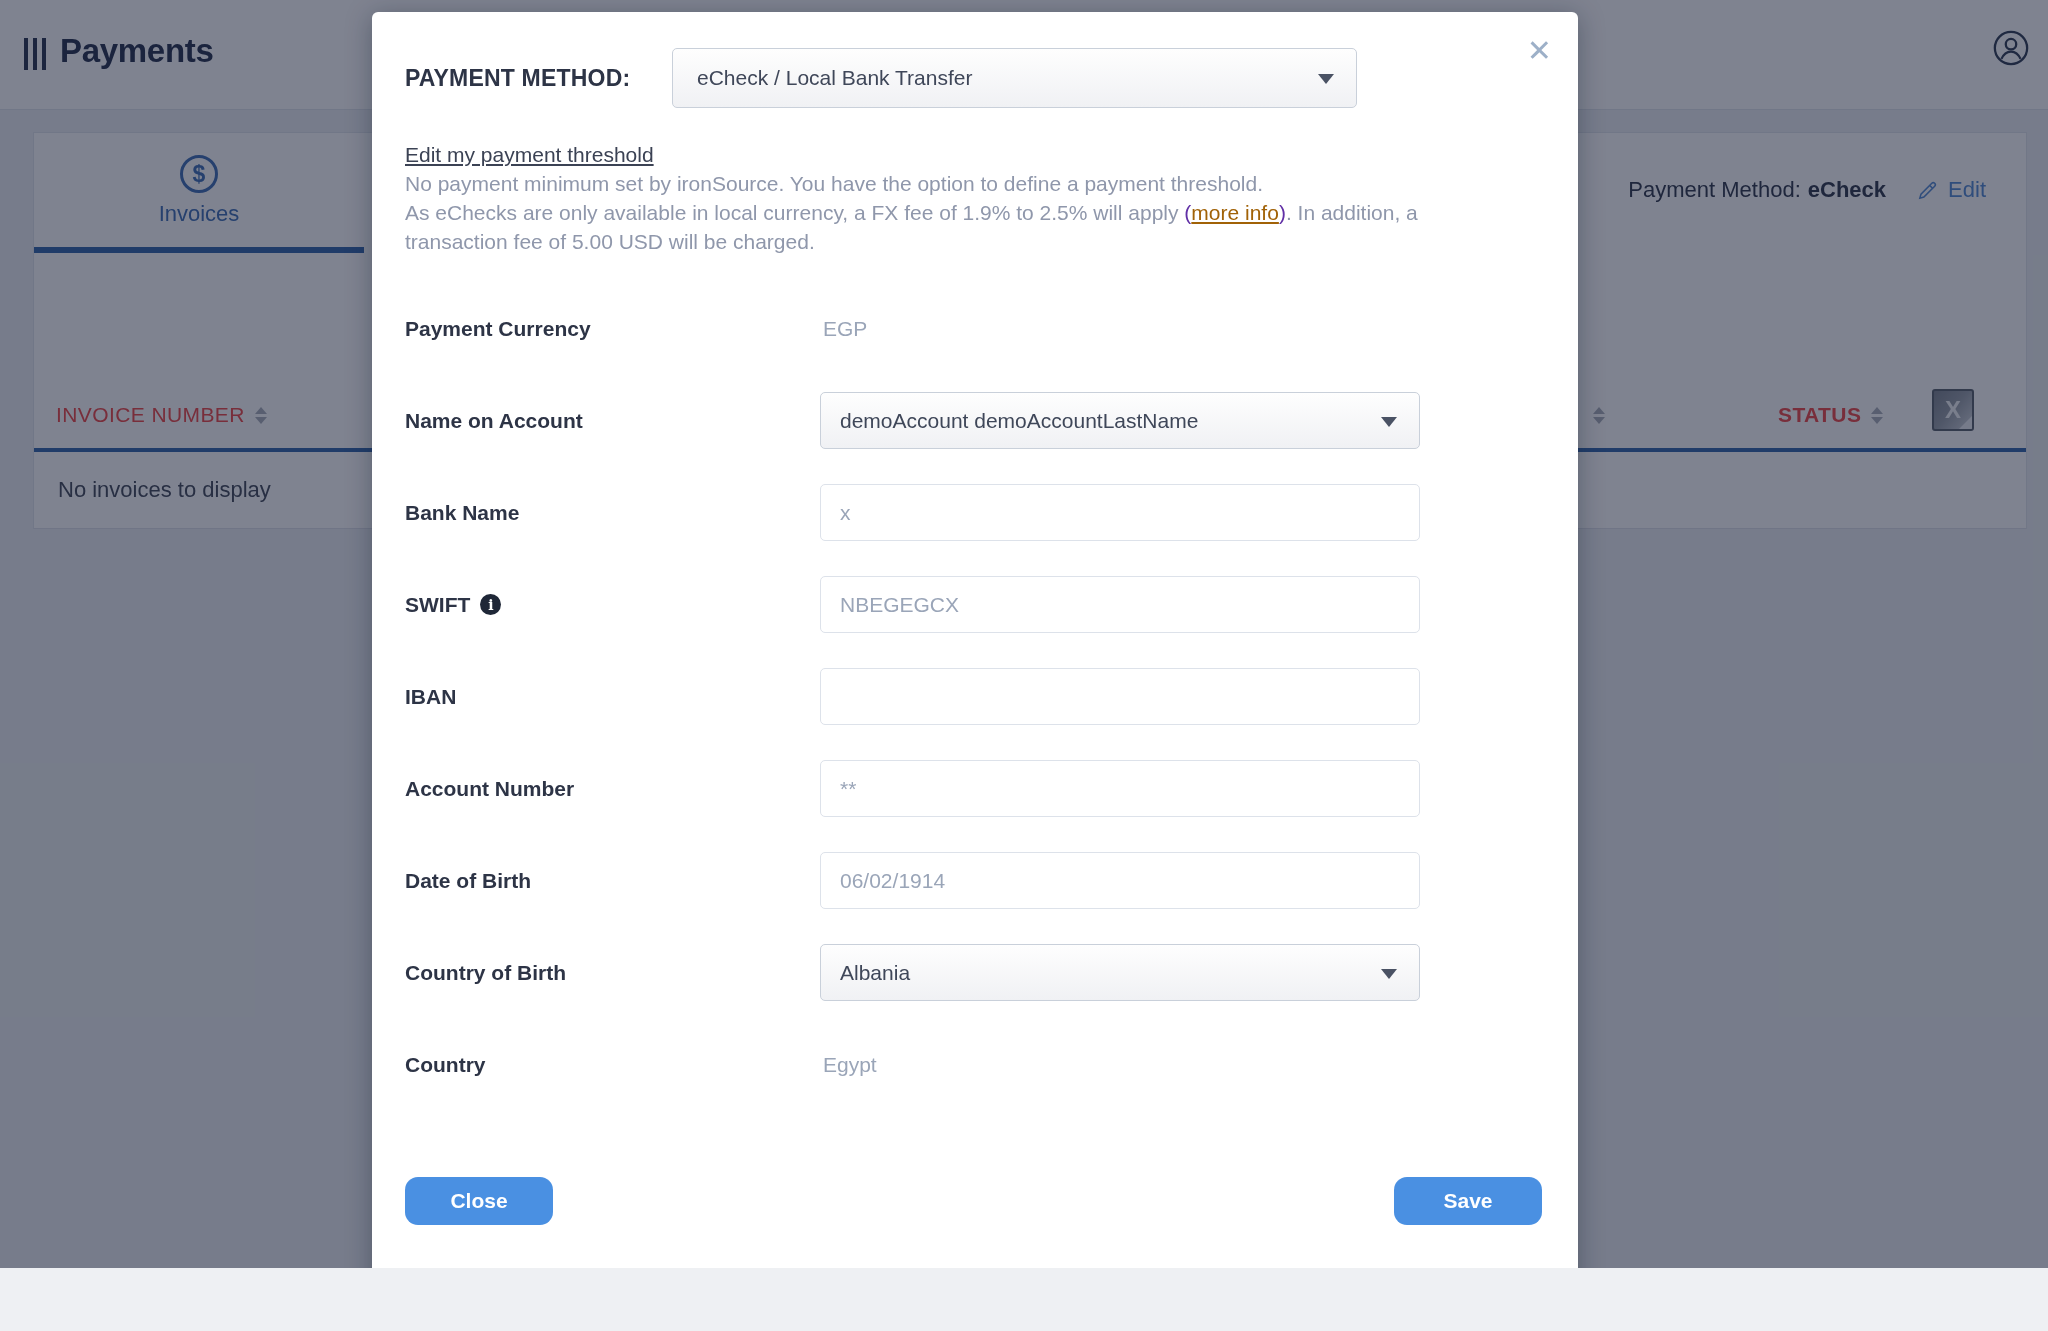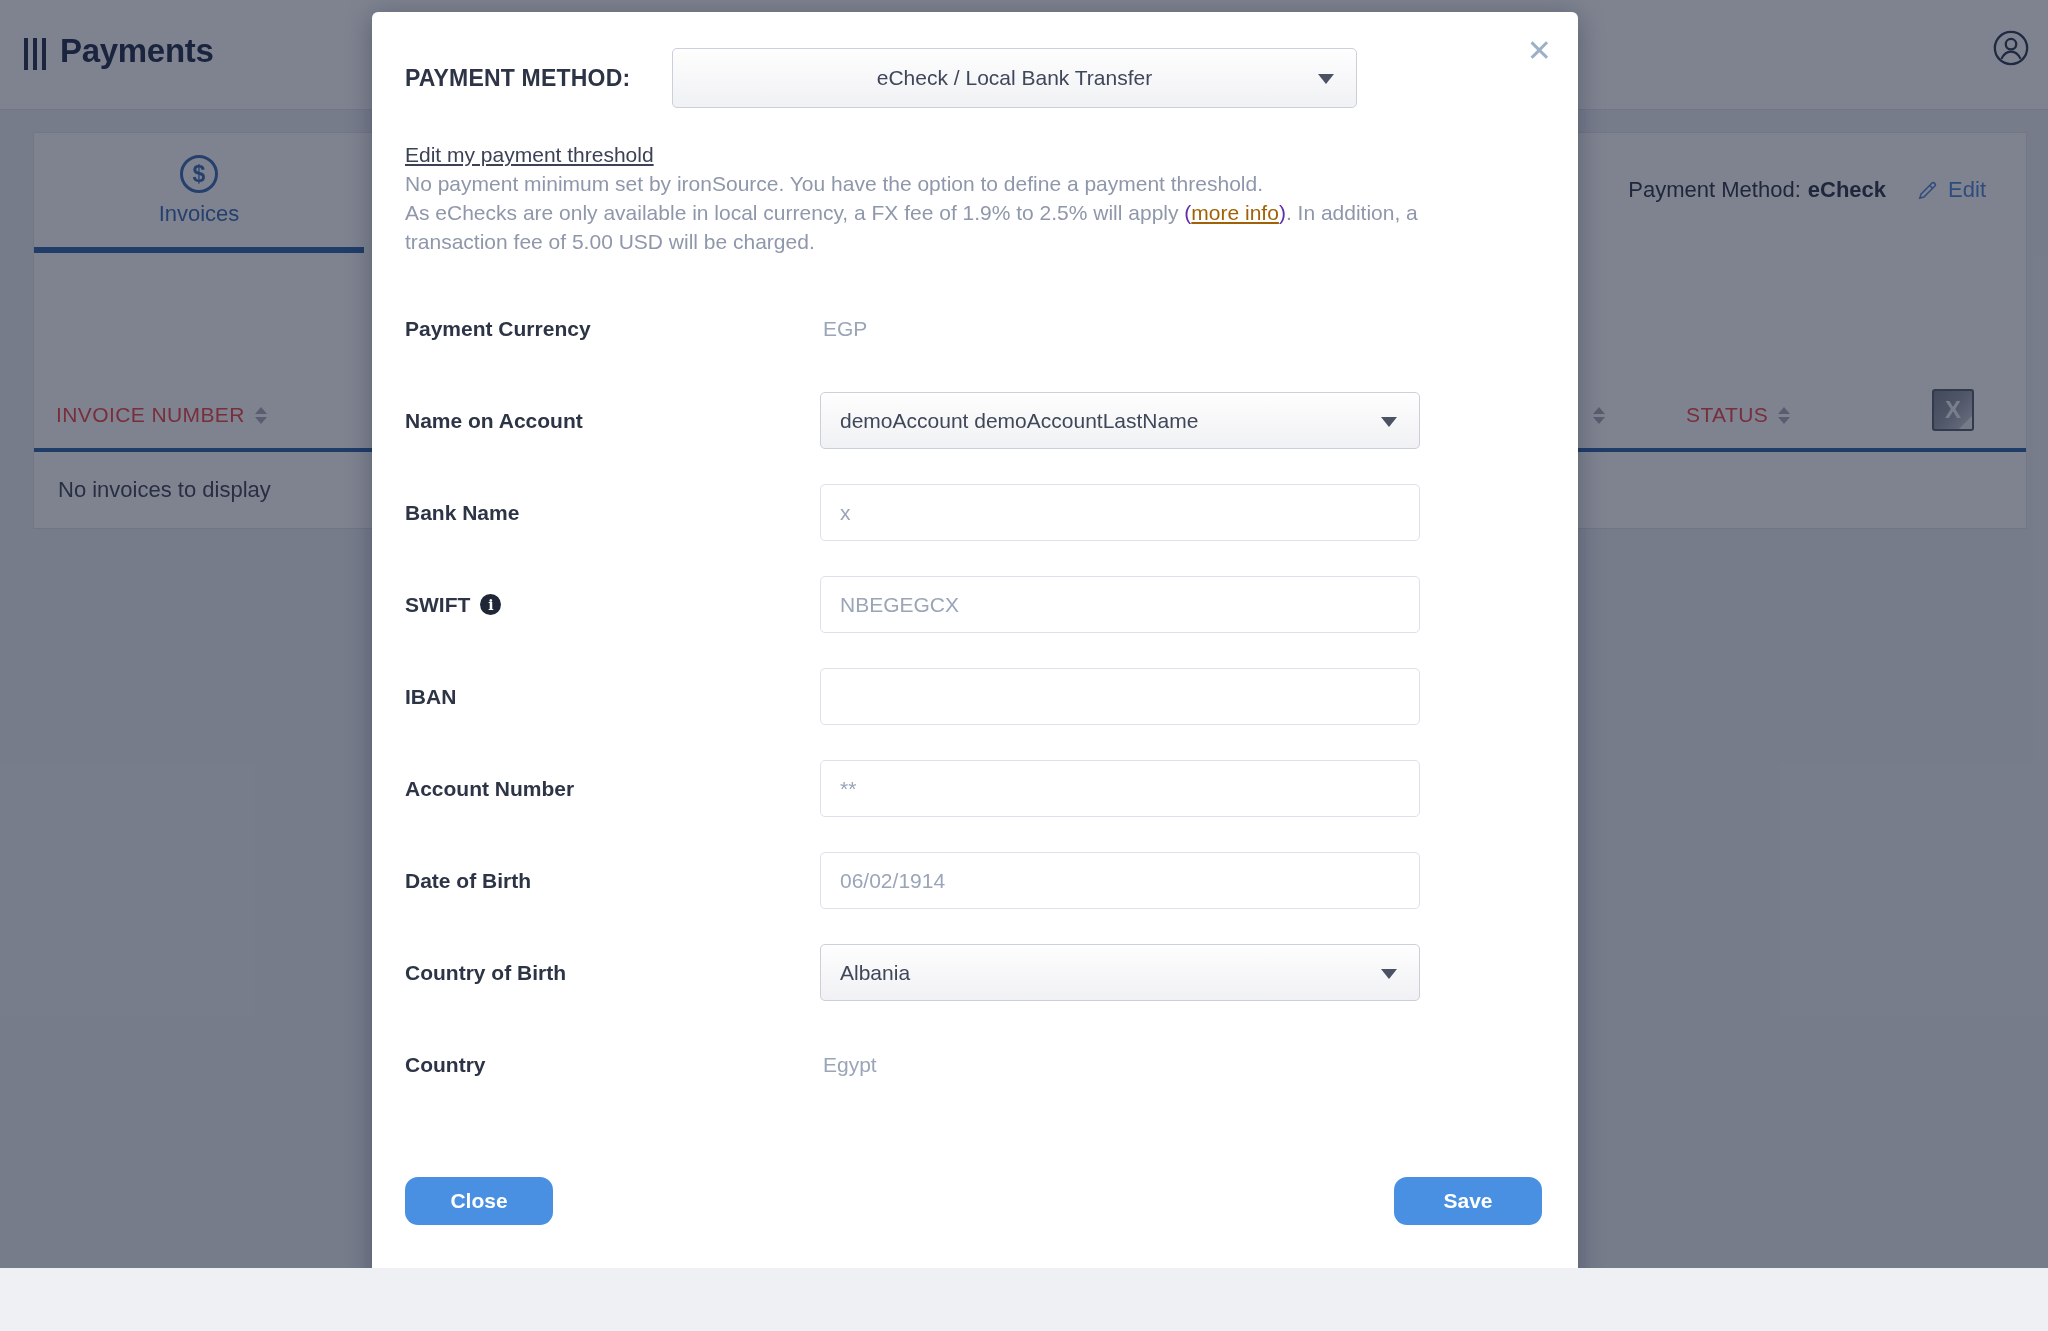--- a/index.html
+++ b/index.html
@@ -21,21 +21,21 @@
   .tab-label { color:#3a6cb4; font-size:22px; }
   .tab-underline { position:absolute; left:0; top:114px; width:330px; height:6px; background:#2e62a8; }
 
   .summary { position:absolute; top:44px; right:40px; display:flex; align-items:center; font-size:22px; color:#2b3347; }
   .summary b { margin-left:7px; }
   .edit-link { display:flex; align-items:center; margin-left:30px; color:#4f87d2; cursor:pointer; }
   .edit-link svg { margin-right:9px; }
 
   .th { position:absolute; top:270px; font-size:21px; color:#ef4444; letter-spacing:0.4px; display:flex; align-items:center; cursor:pointer; }
   .th-invoice { left:22px; }
-  .th-status { left:1652px; }
+  .th-status { left:1744px;font-weight:bold; }
   .sort { display:inline-flex; flex-direction:column; gap:3px; margin-left:10px; }
   .sort i { display:block; width:0; height:0; border-left:6px solid transparent; border-right:6px solid transparent; }
   .sort .up { border-bottom:7px solid #a8aeb9; }
   .sort .down { border-top:7px solid #a8aeb9; }
   .sort-frag { position:absolute; left:1549px; top:274px; }
 
   .excel { position:absolute; left:1898px; top:256px; width:42px; height:42px; border:2px solid #565d68; border-radius:3px;
     background:linear-gradient(130deg,#79808b 0%,#959ca6 48%,#d3d7dd 100%); color:#f2f3f5; font-weight:bold;
     font-size:24px; text-align:center; line-height:38px; cursor:pointer; overflow:hidden; }
   .excel::after { content:""; position:absolute; right:-1px; bottom:-1px; width:0; height:0;
@@ -51,21 +51,21 @@
   .modal { position:absolute; left:372px; top:12px; width:1206px; height:1312px; background:#fff; border-radius:6px;
     z-index:10; box-shadow:0 4px 26px rgba(15,25,45,0.35); }
   .modal-content { position:relative; height:100%; padding:36px 36px 0 33px; }
 
   .close-x { position:absolute; top:24px; right:26px; font-size:30px; color:#9db0c8; cursor:pointer; line-height:1; }
 
   .method-row { display:flex; align-items:center; }
   .method-label { width:267px; font-size:23px; font-weight:bold; color:#2d3446; letter-spacing:0.2px; }
   .select-box { height:60px; border:1px solid #c9d0da; border-radius:5px; background:linear-gradient(#fefefe,#f0f1f4);
     display:flex; align-items:center; padding:0 19px; font-size:21px; color:#3f4759; position:relative; cursor:pointer; }
-  .method-row .select-box { width:685px; height:60px; padding:12px 24px;justify-content:center; }
+  .method-row .select-box { width:685px; height:60px; padding:12px 24px; }
   .caret { position:absolute; right:22px; top:50%; margin-top:-4px; width:0; height:0;
     border-left:8px solid transparent; border-right:8px solid transparent; border-top:10px solid #4a5264; }
 
   .threshold { margin-top:32px; font-size:21px; line-height:29px; color:#8f97ab; }
   .threshold-link { color:#3b4254; text-decoration:underline; cursor:pointer; }
   .purple { color:#6130a6; }
   .purple-link { color:#a16207; text-decoration:underline; cursor:pointer; }
 
   .fields { margin-top:44px; }
   .field-row { display:flex; align-items:center; height:57px; margin-bottom:35px; }

